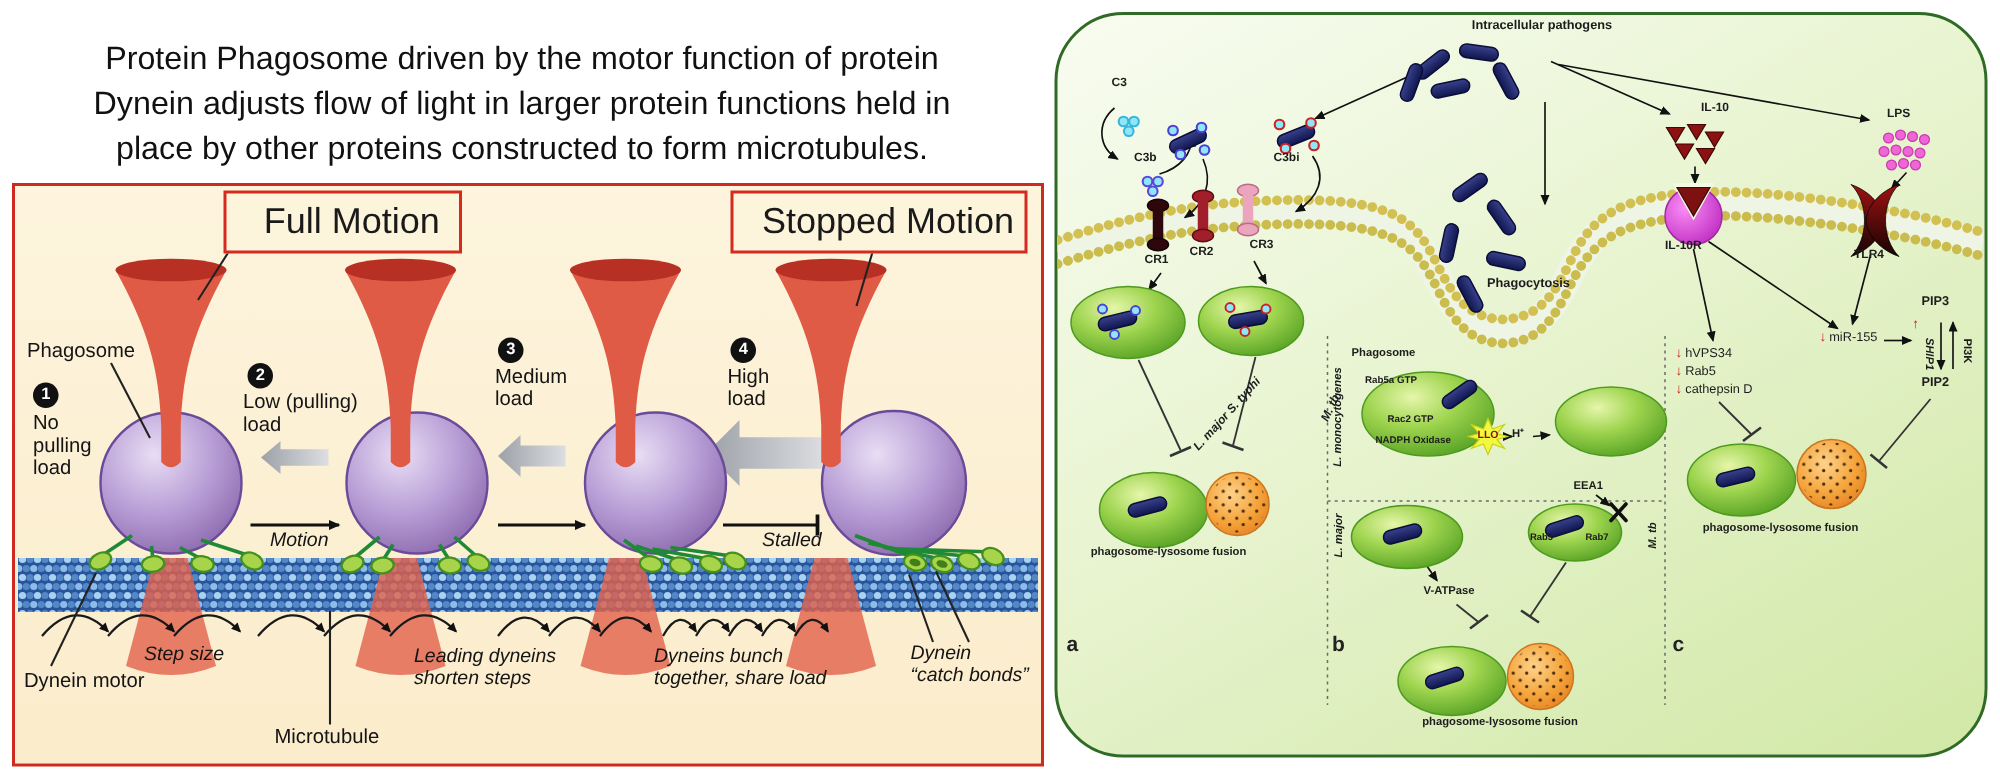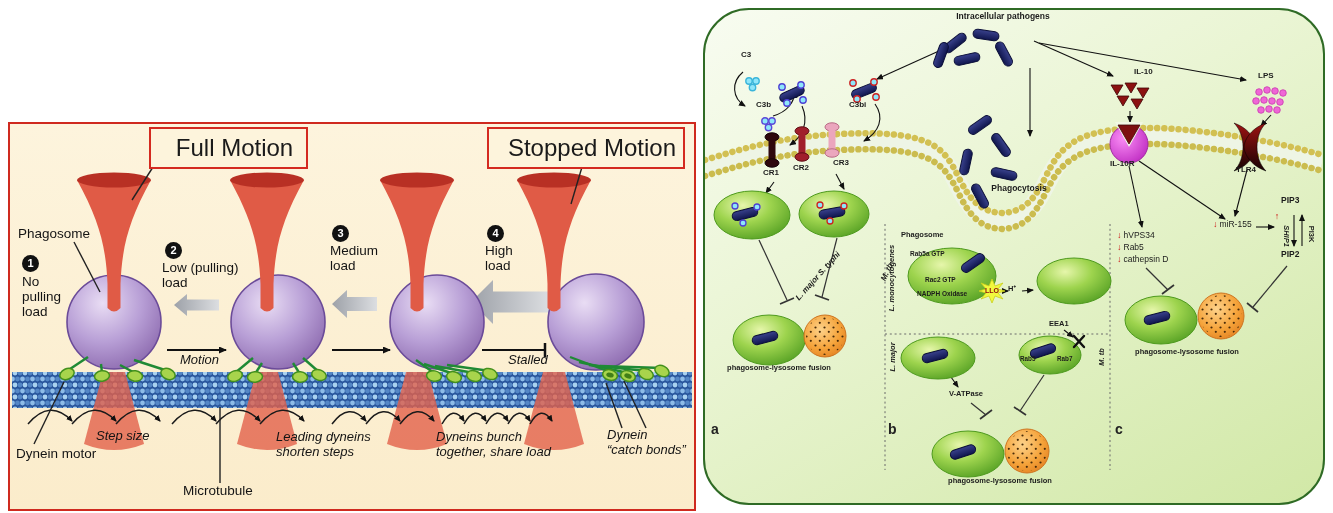--- a/index.html
+++ b/index.html
@@ -35,20 +35,23 @@
   .row .ar{font-size:9px;font-weight:bold;color:#cc1111;}
   .row .tx{font-size:8.5px;font-weight:normal;color:#1c1c1c;}
   .tc{text-align:center;}
   svg{position:absolute;left:0;top:0;}
 </style>
 </head>
 <body>
 
 <div id="stage">
 
+  <div id="title" class="abs pre">Protein Phagosome driven by the motor function of protein
+Dynein adjusts flow of light in larger protein functions held in
+place by other proteins constructed to form microtubules.</div>
 
   <div id="lp" class="abs">
     <svg width="684" height="385" viewBox="0 0 684 385">
       <defs>
         <pattern id="la-mt" width="10" height="12" patternUnits="userSpaceOnUse">
           <rect width="10" height="12" fill="#27549b"></rect>
           <circle cx="2.5" cy="3" r="2.4" fill="#8dbce8"></circle>
             <circle cx="7.5" cy="3" r="2.4" fill="#5487c6"></circle>
           <circle cx="0" cy="9" r="2.4" fill="#5487c6"></circle>
             <circle cx="5" cy="9" r="2.4" fill="#a9d2f0"></circle>
@@ -430,21 +433,21 @@
       </g>
 
       <polygon points="287,269 290,276 298,273 293,279 300,281 293,283 298,289 290,286 287,293 284,286 276,289 281,283 274,281 281,279 276,273 284,276" fill="#f2f83e" stroke="#c9cf1c" stroke-width="0.8"></polygon>
 
       <g stroke="#101010" stroke-width="2.4" stroke-linecap="round">
         <line x1="369" y1="326" x2="379" y2="337"></line>
           <line x1="379" y1="326" x2="369" y2="337"></line>
       </g>
     </svg>
 
-    <div class="rp-lbl rp-big tc abs" style="left:232px;top:2px;width:132px;">Intracellular pathogens</div>
+    <div class="rp-lbl rp-big tc abs" style="left:257px;top:2px;width:132px;">Intracellular pathogens</div>
     <div class="rp-lbl rp-big tc abs" style="left:282px;top:174px;width:64px;">Phagocytosis</div>
     <div class="rp-lbl abs" style="left:36px;top:40px;">C3</div>
     <div class="rp-lbl abs" style="left:51px;top:90px;">C3b</div>
     <div class="rp-lbl abs" style="left:144px;top:90px;">C3bi</div>
     <div class="rp-lbl abs" style="left:58px;top:158px;">CR1</div>
     <div class="rp-lbl abs" style="left:88px;top:153px;">CR2</div>
     <div class="rp-lbl abs" style="left:118px;top:148px;margin-left:10px;">CR3</div>
     <div class="rp-lbl abs" style="left:413px;top:57px;padding-left:16px;">IL-10</div>
     <div class="rp-lbl abs" style="left:405px;top:149px;">IL-10R</div>
     <div class="rp-lbl abs" style="left:553px;top:61px;">LPS</div>

